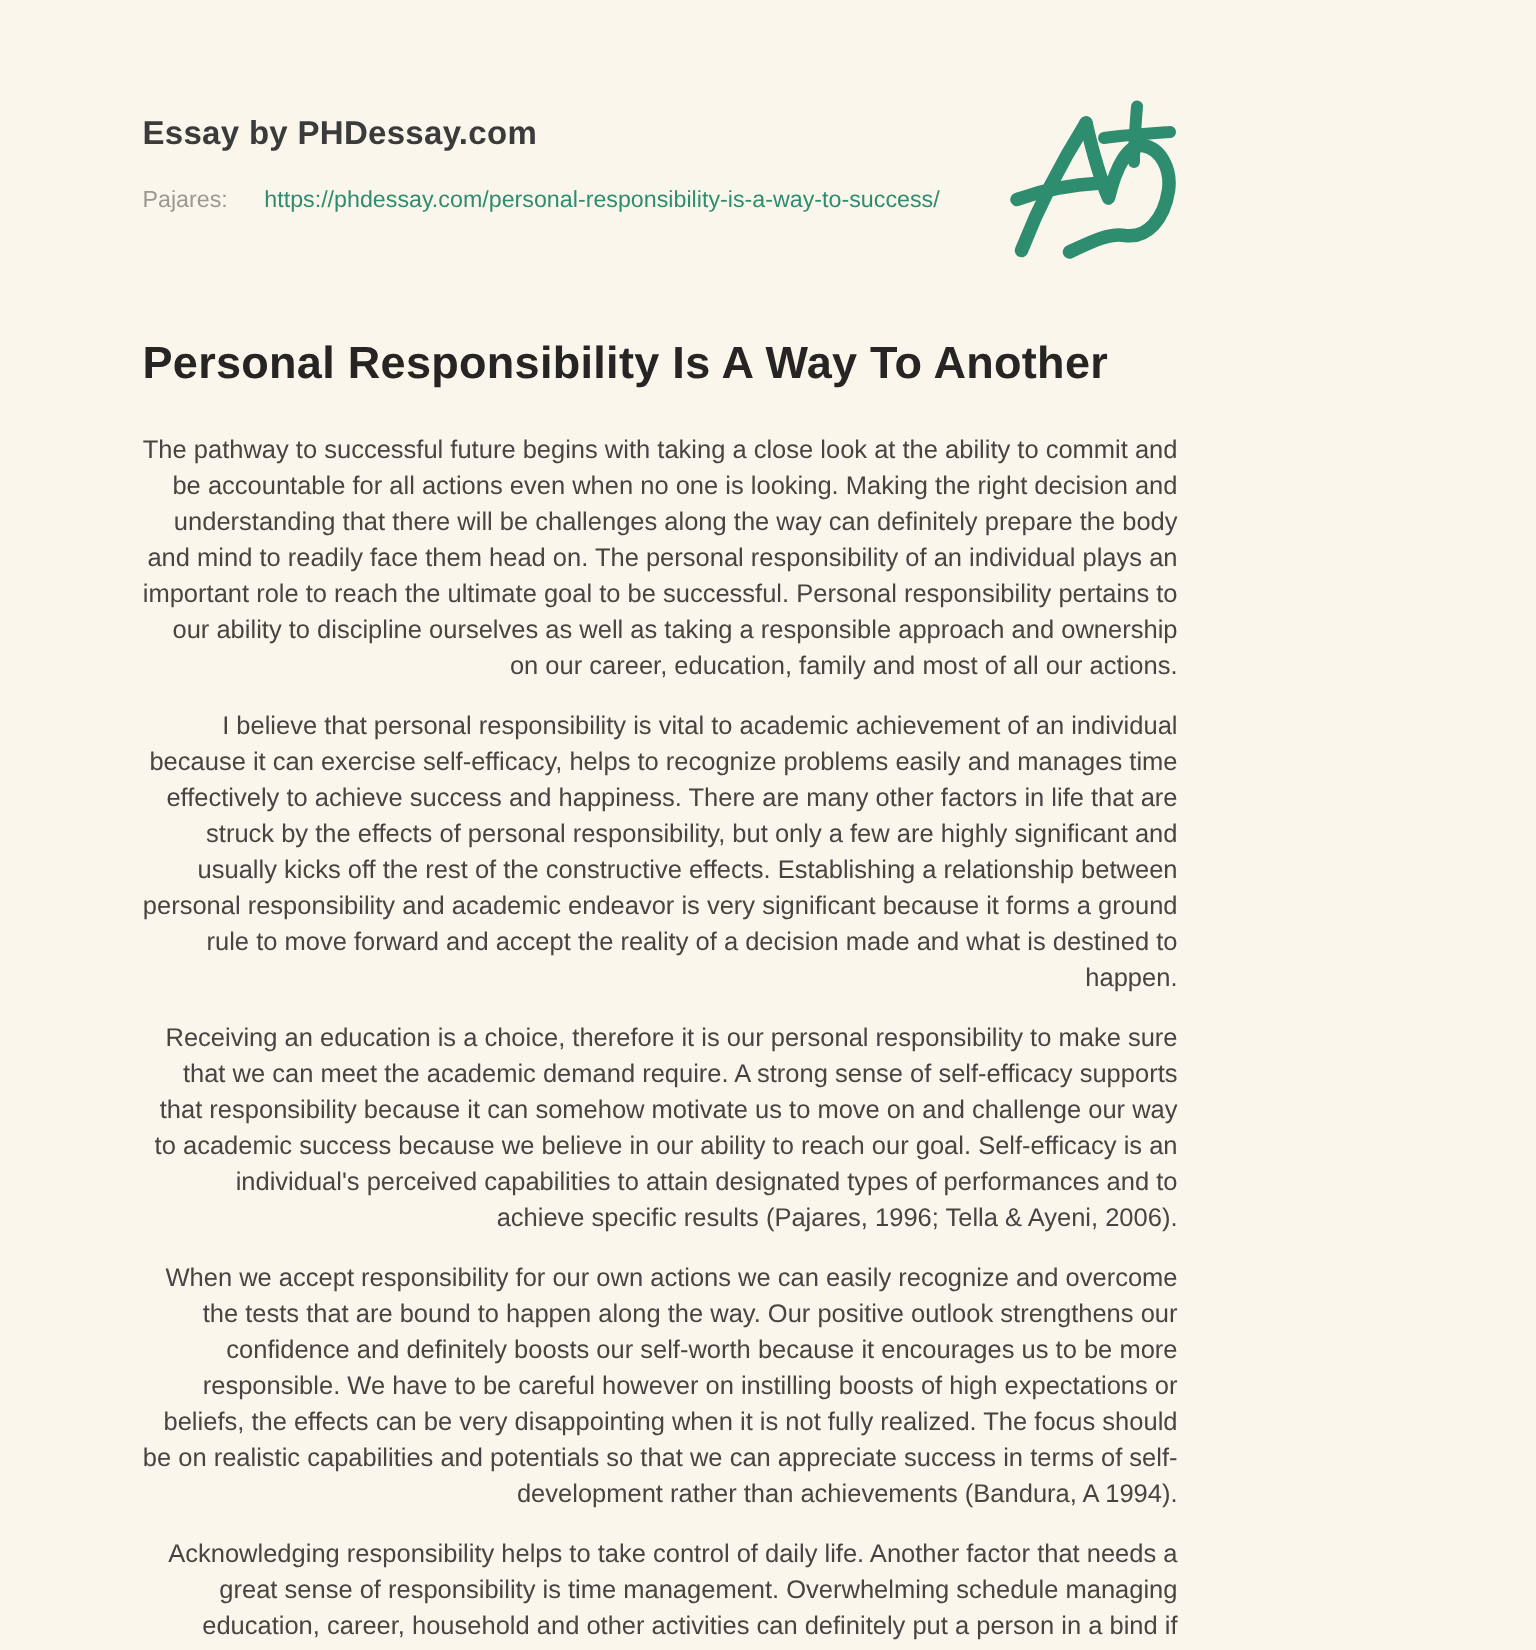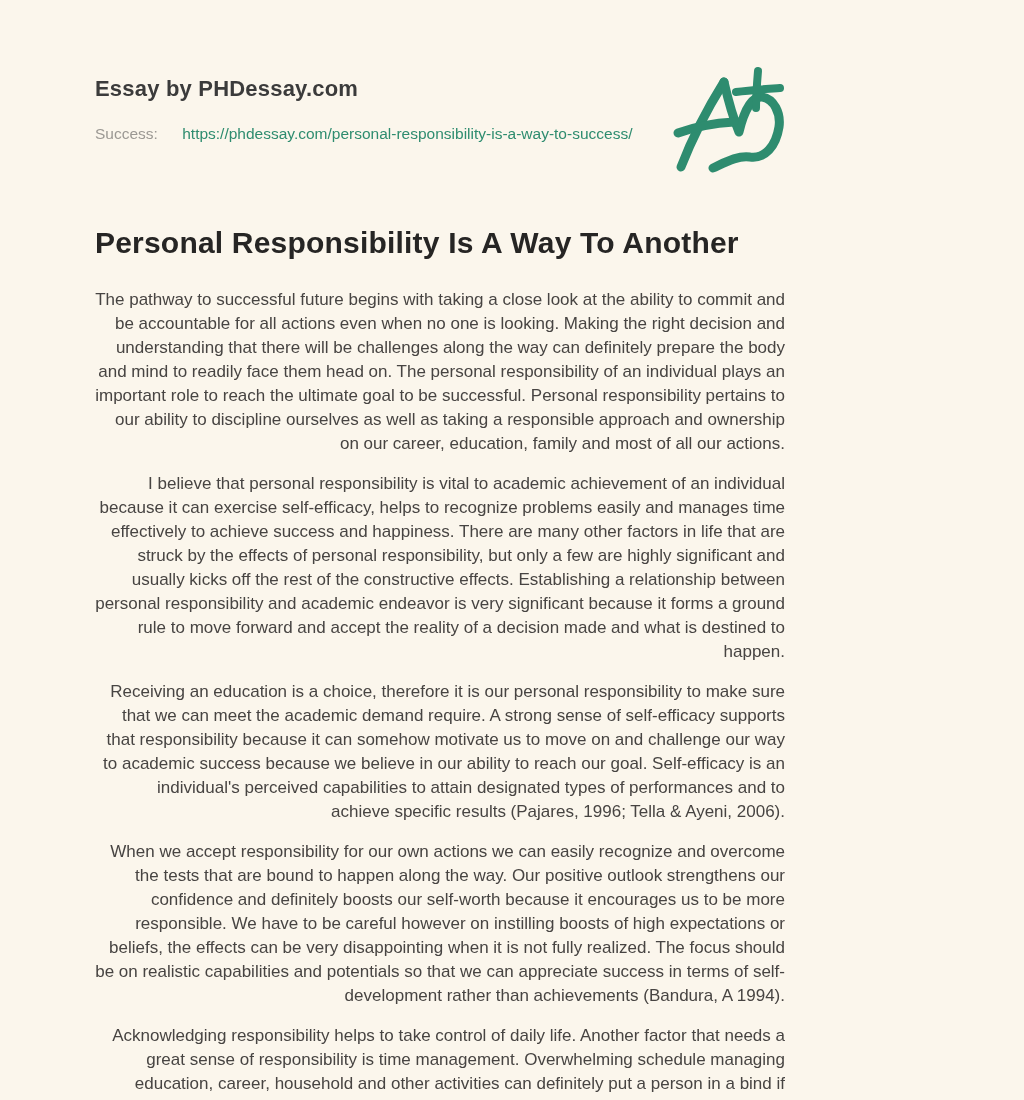--- a/index.html
+++ b/index.html
@@ -79,21 +79,21 @@
 </style>
 </head>
 <body>
 
 <div class="page">
 
   <div class="header">
     <div class="brand">Essay by PHDessay.com</div>
 
     <div class="source-line">
-      <span class="source-label">Success:</span>
+      <span class="source-label">Pajares:</span>
       <a class="source-link">https://phdessay.com/personal-responsibility-is-a-way-to-success/</a>
     </div>
 
     <div class="logo">
       <svg viewBox="0 0 126 112" fill="none" xmlns="http://www.w3.org/2000/svg">
 
         <path d="M10 103 C 22 72, 38 42, 53 18" stroke="#2E8C6F" stroke-width="9" stroke-linecap="round" fill="none"></path>
 
         <path d="M53 18 C 58 40, 63 56, 68 68
                  C 73 47, 81 32, 91 33

